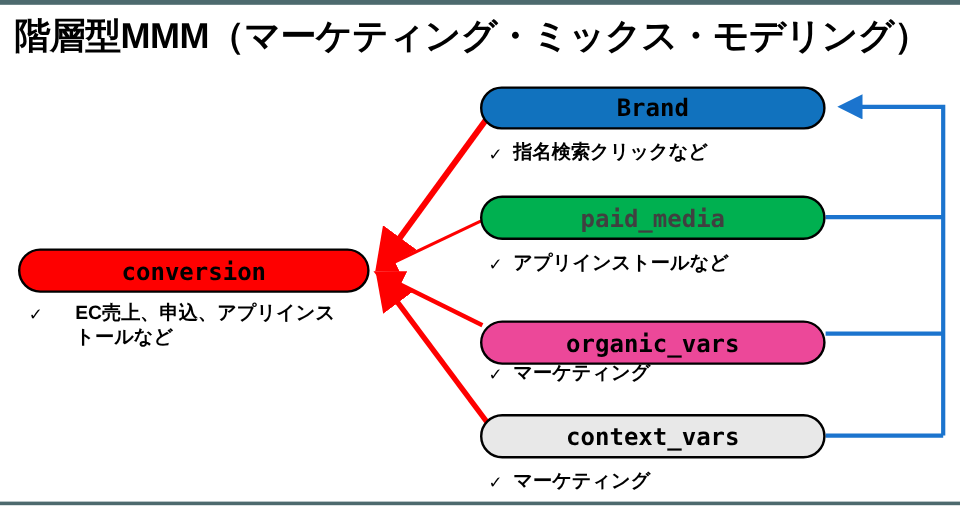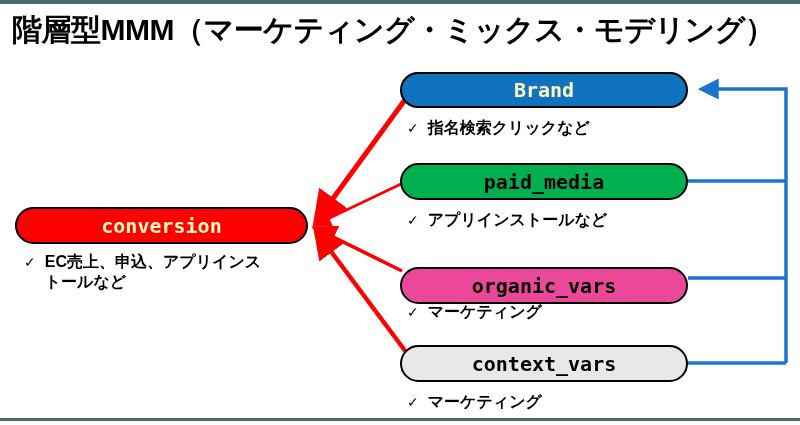--- a/index.html
+++ b/index.html
@@ -14,36 +14,36 @@
     position:absolute;left:12px;top:10px;width:780px;
     font-size:30px;font-weight:800;color:#000;letter-spacing:-0.5px;
     white-space:nowrap;
   }
   svg.connectors{position:absolute;left:0;top:0;}
   .node{
     position:absolute;box-sizing:border-box;border:2.5px solid #000;
     border-radius:20px;display:flex;align-items:center;justify-content:center;
     font-family:"DejaVu Sans Mono",monospace;font-weight:bold;font-size:20px;
   }
-  .node.conversion{left:15px;top:207px;width:293px;height:37px;background:#fe0000;color:#fef9c3;}
-  .node.brand{left:400px;top:72px;width:288px;height:36px;background:#1172be;color:#fef9c3;}
-  .node.paid{left:400px;top:163px;width:288px;height:37px;background:#00b050;color:#000000;}
+  .node.conversion{left:15px;top:207px;width:293px;height:37px;background:#fe0000;color:#000000;}
+  .node.brand{left:400px;top:72px;width:288px;height:36px;background:#1172be;color:#000000;}
+  .node.paid{left:400px;top:163px;width:288px;height:37px;background:#00b050;color:#404040;}
   .node.organic{left:400px;top:267px;width:288px;height:37px;background:#ec4899;color:#000;}
   .node.context{left:400px;top:345px;width:288px;height:37px;background:#e8e8e8;color:#000;}
   .caption{
     position:absolute;display:flex;gap:9px;align-items:flex-start;color:#000;
   }
   .caption .check{font-size:14px;line-height:20px;font-weight:400;}
   .caption .txt{font-size:16px;line-height:20px;font-weight:700;}
   .caption.c-brand{left:407px;top:118px;}
   .caption.c-paid{left:407px;top:210px;}
   .caption.c-organic{left:407px;top:302px;}
   .caption.c-context{left:407px;top:392px;}
   .caption.c-conversion{left:24px;top:252px;}
-  .caption.c-conversion .txt{width:228px;}
+  .caption.c-conversion .txt{width:228px;margin-left:18px;}
 </style>
 </head>
 <body>
 
 <div class="stage">
 
   <div class="rule top"></div>
 
   <svg class="connectors" width="800" height="425" viewBox="0 0 800 425">
     <defs>

